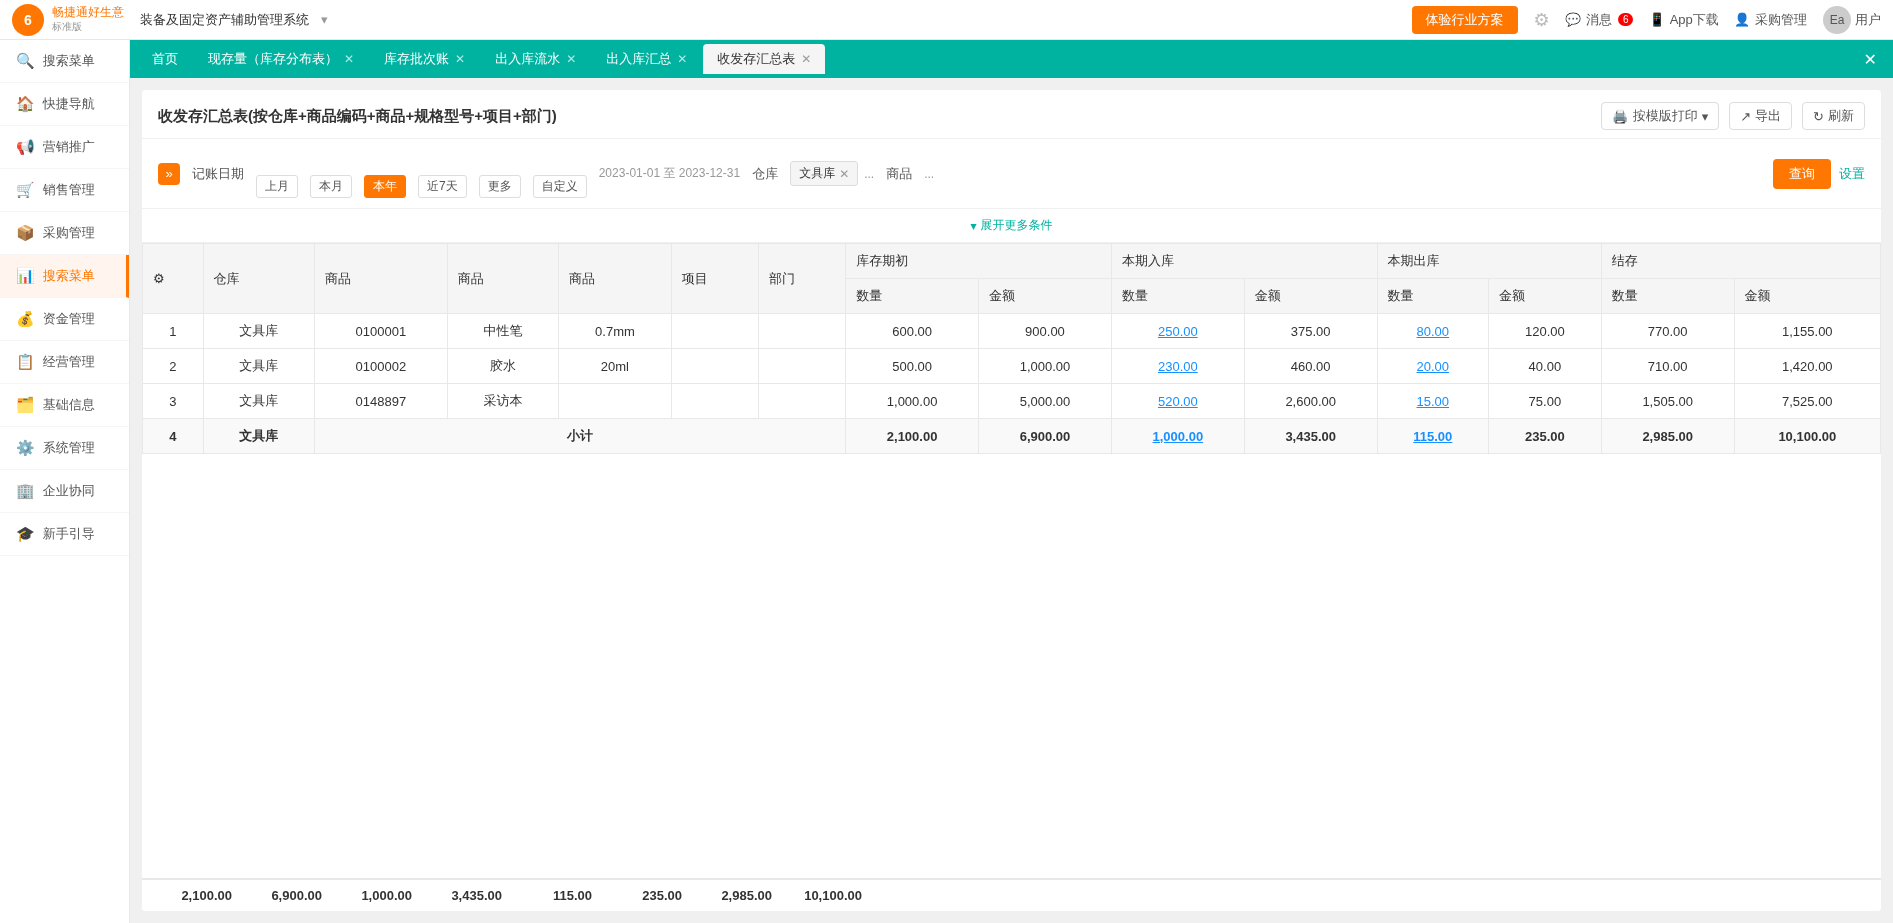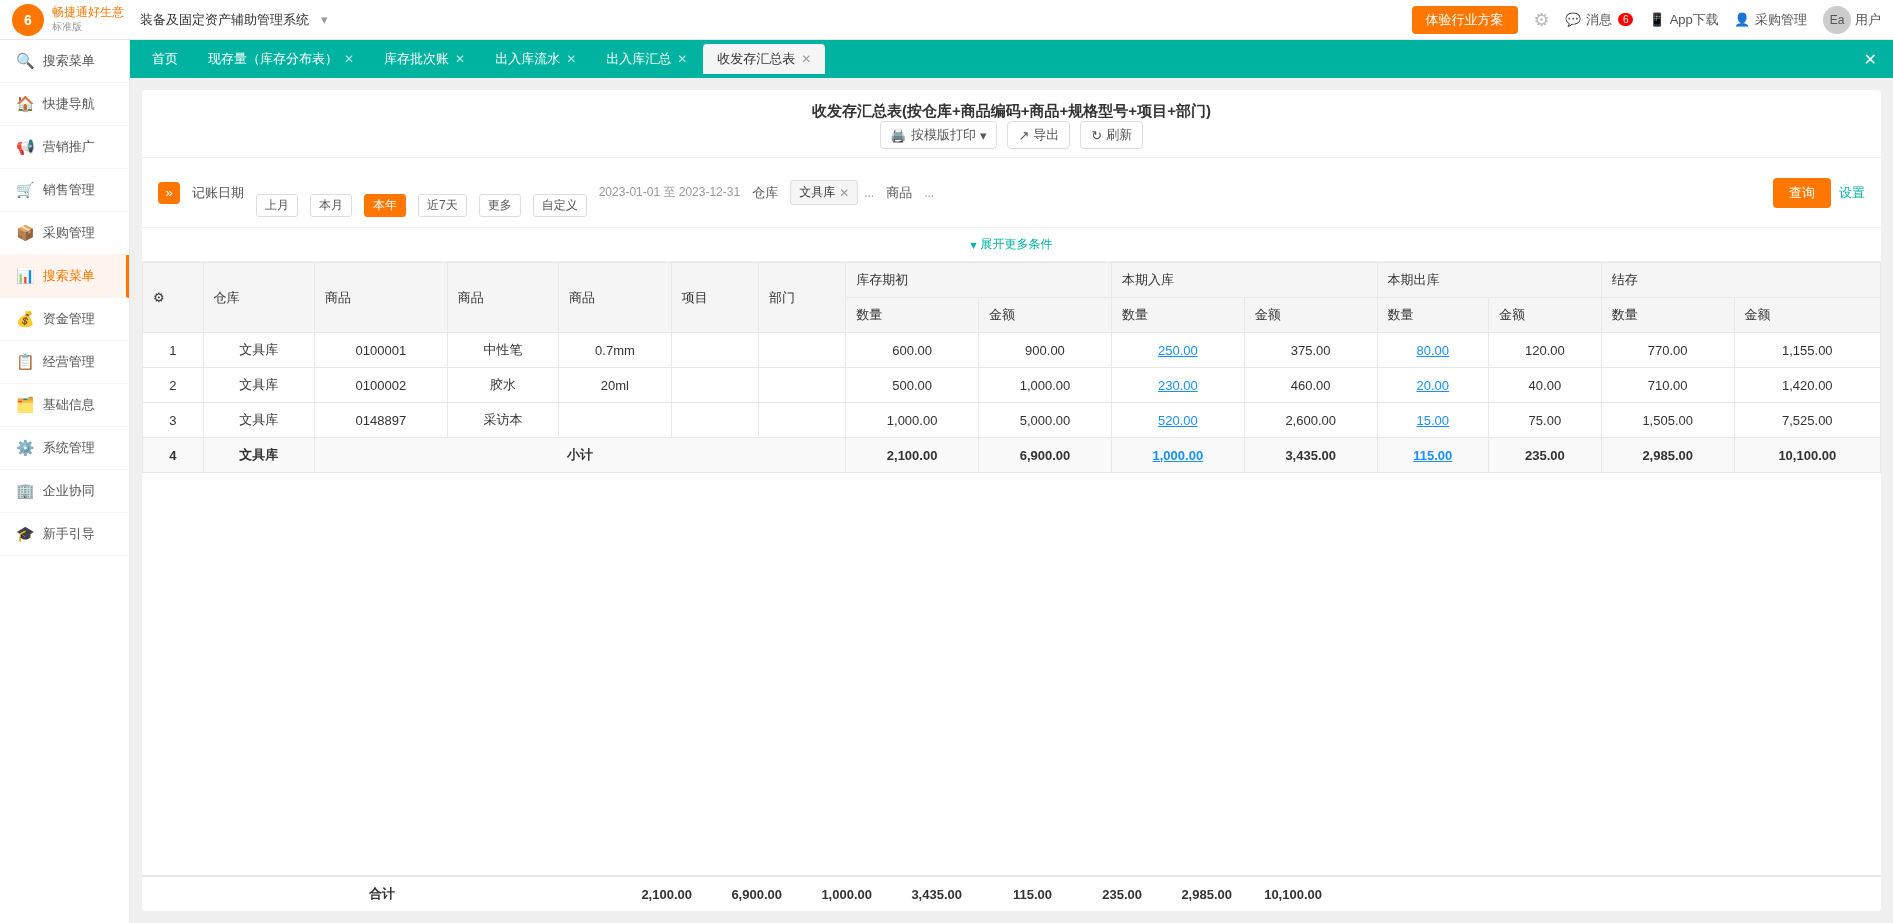--- a/index.html
+++ b/index.html
@@ -163,21 +163,20 @@
       flex-direction: column;
       overflow: hidden;
     }
 
     .page-card-header {
       padding: 12px 16px 8px;
       border-bottom: 1px solid #f0f0f0;
       display: flex;
       align-items: center;
       justify-content: space-between;
-      flex-direction: column;
     }
     .page-title {
       font-size: 15px;
       font-weight: bold;
       color: #333;
     }
     .page-actions {
       display: flex;
       gap: 10px;
       align-items: center;
@@ -627,21 +626,20 @@
   <td class="link-cell">115.00</td>
   <td>235.00</td>
   <td>2,985.00</td>
   <td>10,100.00</td>
 </tr>
               </tbody>
           </table>
         </div>
 
         <div class="table-footer">
-          <span class="footer-label" style="width:460px; text-align:center;">合计</span>
           <div class="footer-values">
             <span class="footer-val">2,100.00</span>
             <span class="footer-val">6,900.00</span>
             <span class="footer-val">1,000.00</span>
             <span class="footer-val">3,435.00</span>
             <span class="footer-val">115.00</span>
             <span class="footer-val">235.00</span>
             <span class="footer-val">2,985.00</span>
             <span class="footer-val">10,100.00</span>
           </div>

